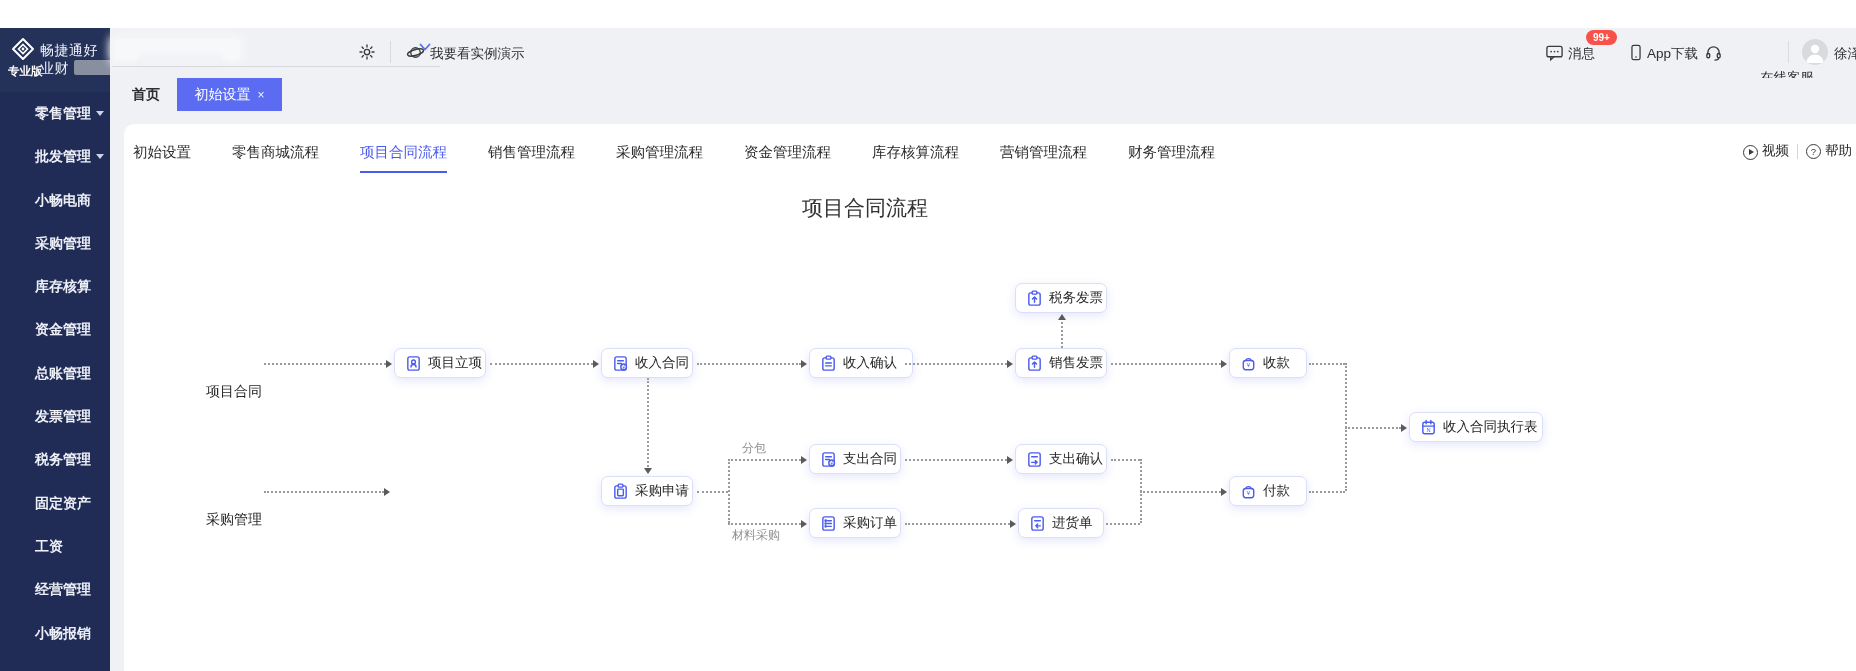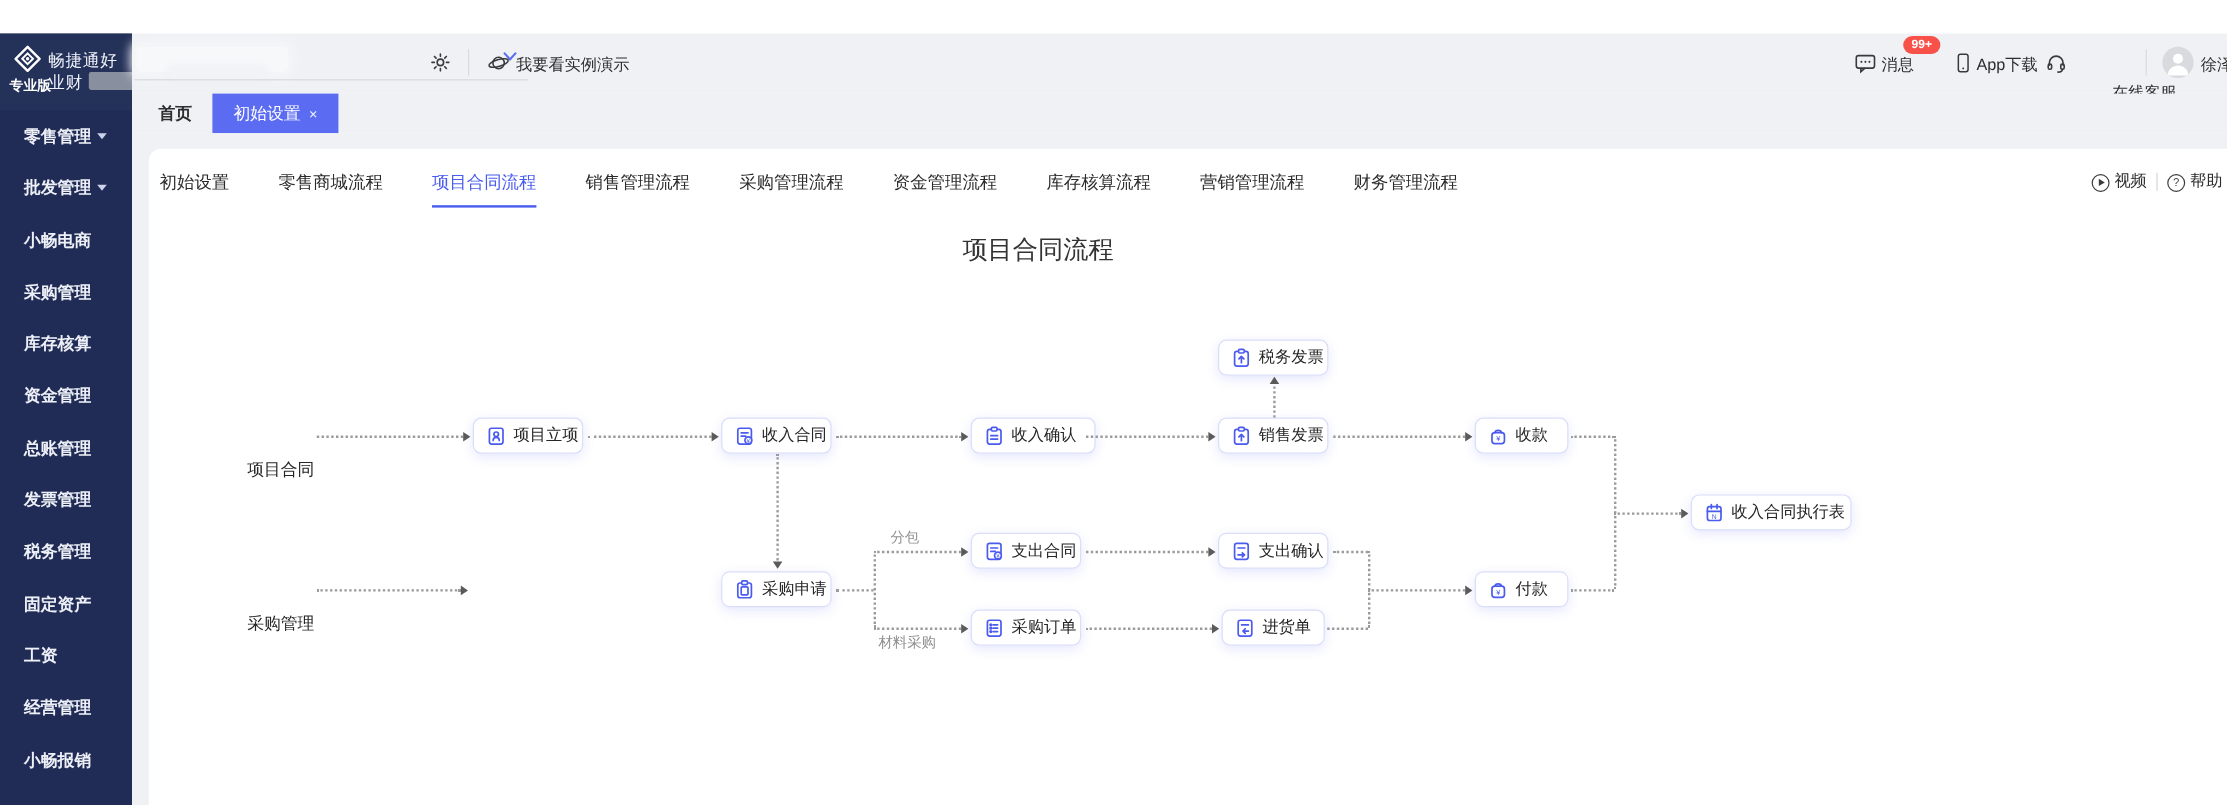--- a/index.html
+++ b/index.html
@@ -8,21 +8,21 @@
           font-family:"Liberation Sans","DejaVu Sans",sans-serif; color:#262626; }
 
   
   .sidebar { position:absolute; left:0; top:28px; width:110px; height:643px; background:#202c55; }
   .logo-block { position:relative; height:64px; background:#243158; }
   .logo-ico { position:absolute; left:10px; top:8px; }
   .logo-name { position:absolute; left:40px; top:14px; font-size:14px; color:#f0f2fa; letter-spacing:.5px; }
   .edition { position:absolute; left:8px; top:36px; font-size:11.5px; color:#fff; font-weight:bold; }
   .logo-censor { position:absolute; left:74px; top:32px; width:42px; height:15px; background:#9aa0ab; opacity:.85; border-radius:2px; }
   .side-menu { position:absolute; left:0; top:64px; width:110px; }
-  .side-item { position:relative; height:43.3px; line-height:43.3px; padding-left:20px; color:#eef0f8;
+  .side-item { position:relative; height:43.3px; line-height:43.3px; padding-left:35px; color:#eef0f8;
                font-size:14px; font-weight:bold; cursor:pointer; white-space:nowrap; }
   .side-item .car { display:inline-block; margin-left:5px; width:0; height:0; vertical-align:2px;
                     border-left:4.5px solid transparent; border-right:4.5px solid transparent; border-top:5.5px solid #cdd3ea; }
 
   
   .header { position:absolute; left:110px; top:28px; right:0; height:50px; background:#eff1f4; }
   .censor1 { position:absolute; left:4px; top:11px; width:126px; height:21px; background:#f7f8fa; border-radius:4px; box-shadow:0 0 9px 5px #f5f6f8; }
   .censor2 { position:absolute; left:32px; top:29px; width:78px; height:10px; background:#f2f3f6; border-radius:3px; box-shadow:0 0 6px 3px #f0f1f4; }
   .sel-line { position:absolute; left:2px; top:38px; width:328px; border-bottom:1px solid #d7d9de; }
   .chevron { position:absolute; left:308px; top:12px; width:14px; height:14px; }

